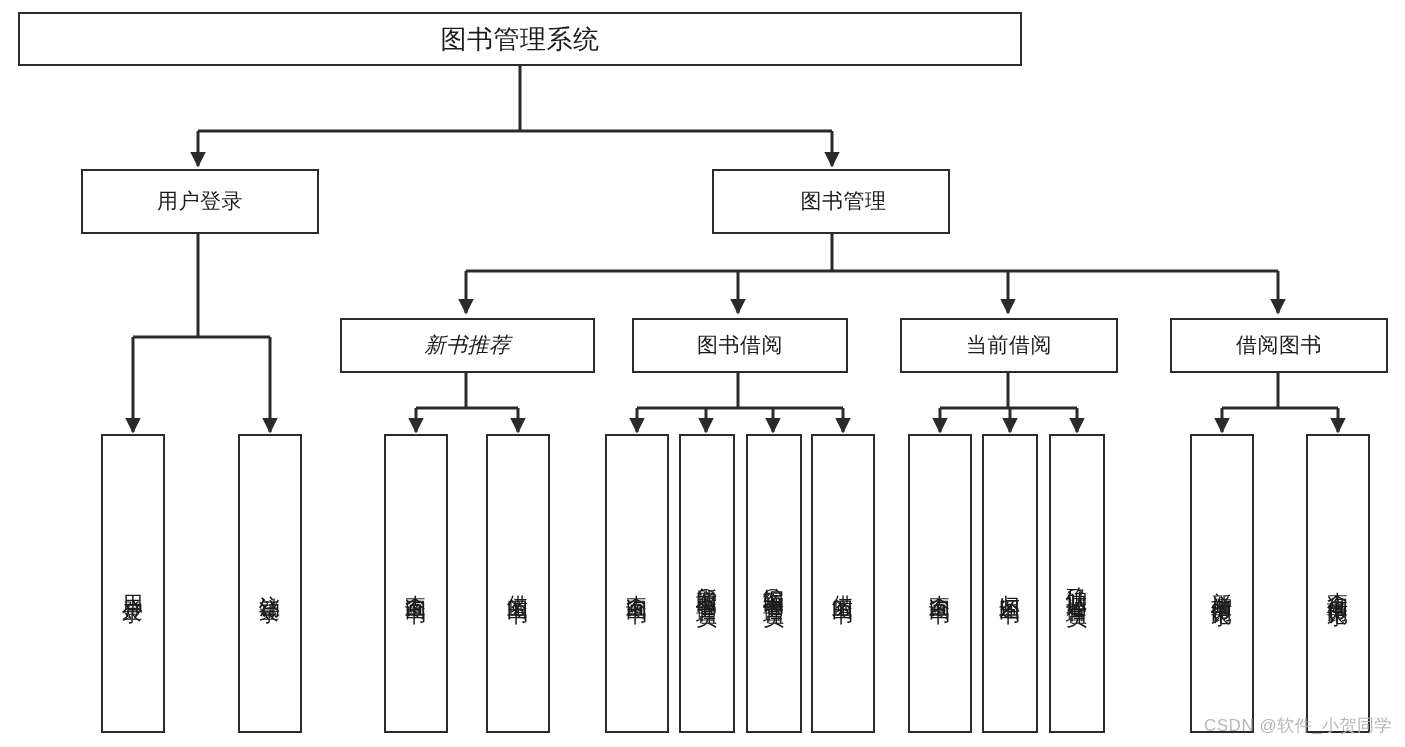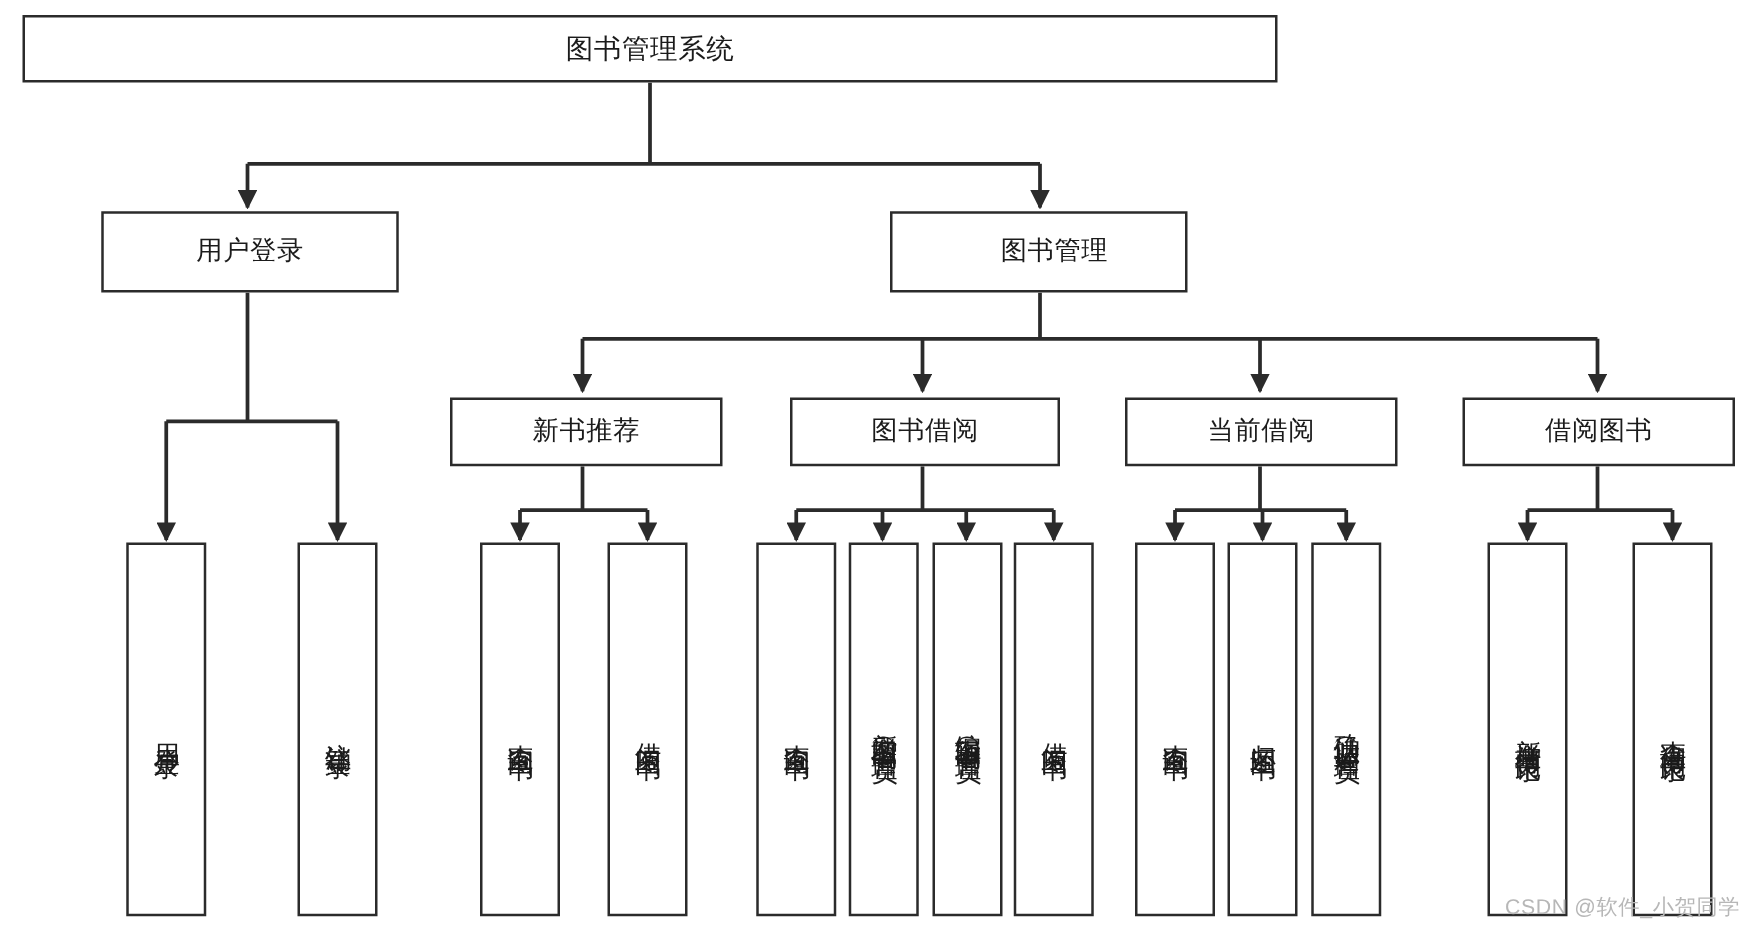--- a/index.html
+++ b/index.html
@@ -41,21 +41,21 @@
     display: block;
     text-align: center;
     line-height: 1.16;
     letter-spacing: 0.5px;
   }
   
   .node.horiz .node-label {
     writing-mode: horizontal-tb;
     font-size: 21px;
   }
-  #node-root .node-label { font-size: 22px; }
+  #node-root .node-label { font-size: 26px; }
   
   .node.vert {
     align-items: center;
     justify-content: center;
   }
   .node.vert .node-label {
     writing-mode: vertical-rl;
     text-orientation: upright;
     font-size: 21px;
     line-height: 1.0;
@@ -135,21 +135,21 @@
   </div>
 
   <div class="node horiz" style="left:81px; top:169px; width:238px; height:65px;">
     <span class="node-label">用户登录</span>
   </div>
 
   <div class="node horiz" style="left:712px; top:169px; width:238px; height:65px;padding-left:25px;">
     <span class="node-label">图书管理</span>
   </div>
 
-  <div class="node horiz" style="left:360px; top:318px; width:218px; height:55px;">
+  <div class="node horiz" style="left:340px; top:318px; width:255px; height:55px;font-style:italic;">
     <span class="node-label">新书推荐</span>
   </div>
 
   <div class="node horiz" style="left:900px; top:318px; width:218px; height:55px;">
     <span class="node-label">当前借阅</span>
   </div>
 
   <div class="node horiz" style="left:632px; top:318px; width:216px; height:55px;">
     <span class="node-label">图书借阅</span>
   </div>

